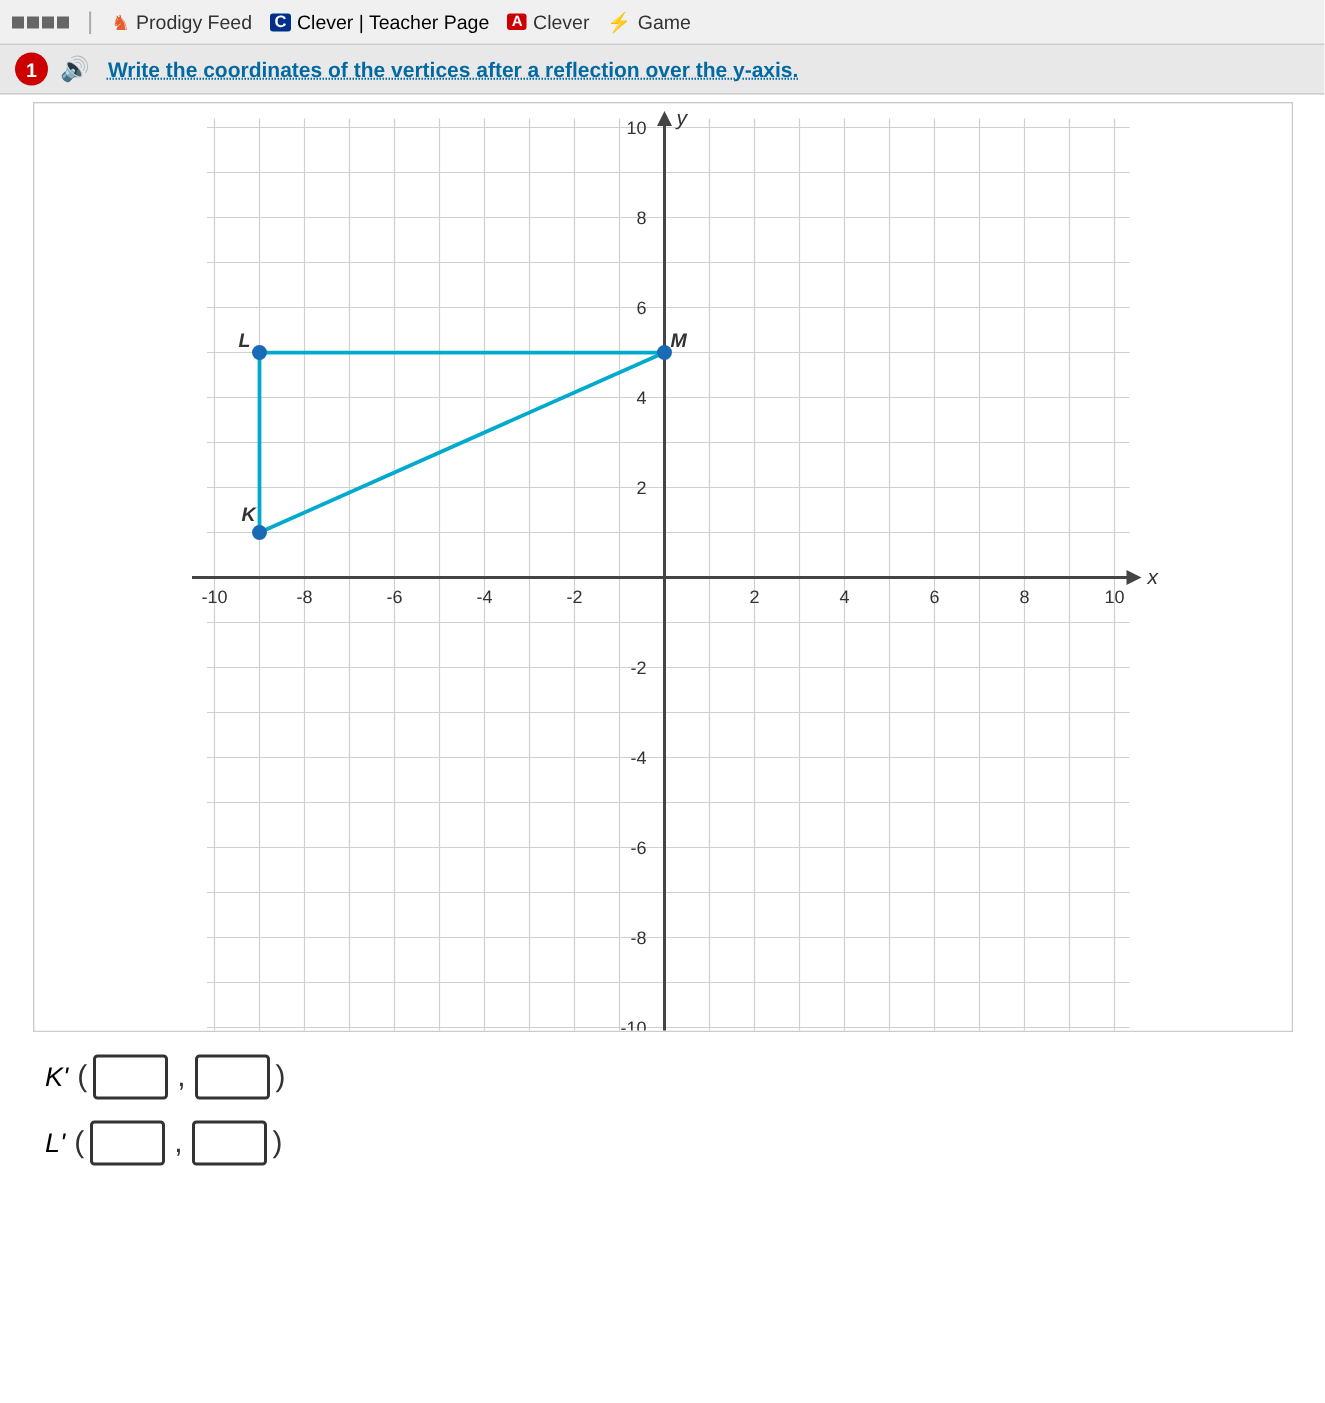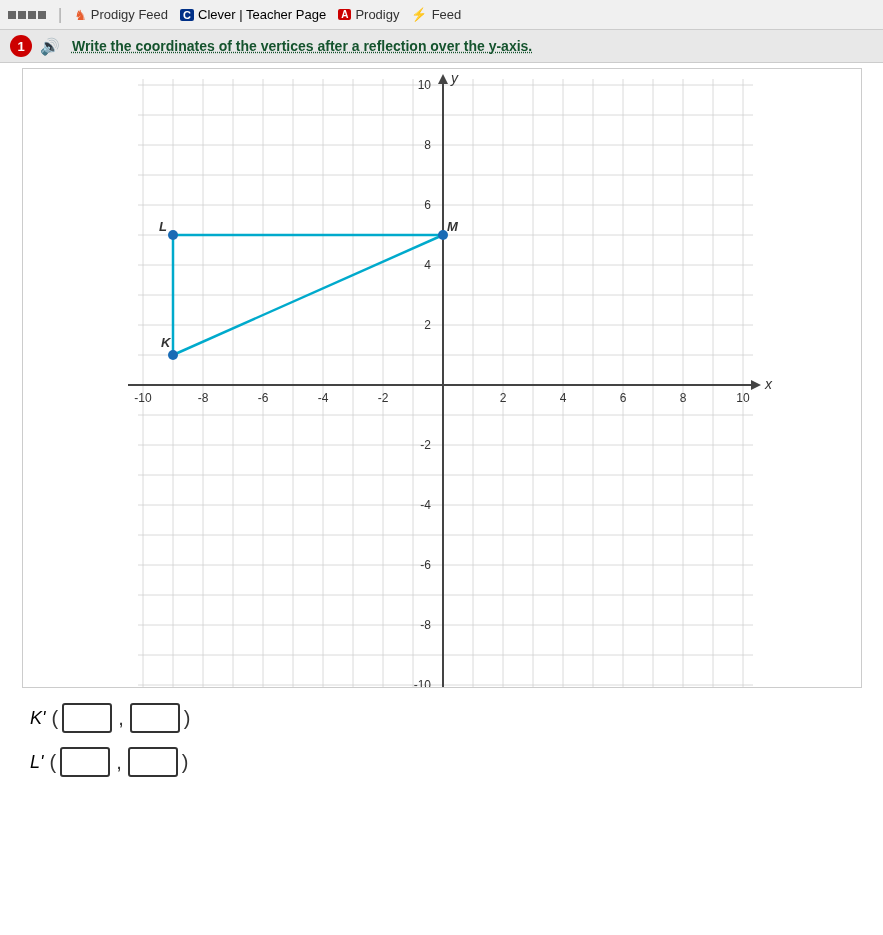--- a/index.html
+++ b/index.html
@@ -86,21 +86,21 @@
       border-radius: 50%;
       width: 22px; height: 22px;
       display: flex; align-items: center; justify-content: center;
       font-size: 13px;
       font-weight: bold;
       flex-shrink: 0;
     }
     .question-instruction {
       font-size: 14px;
       font-weight: 600;
-      color: #14532d;
+      color: #0369a1;
       text-decoration: underline;
       text-decoration-style: dotted;
       text-align: right;
     }
 
     
     .answers-section {
       display: flex;
       flex-direction: column;
       gap: 14px;
@@ -151,25 +151,25 @@
   <div class="nav-item">
     <span class="icon-prodigy">♞</span>
     <span>Prodigy Feed</span>
   </div>
   <div class="nav-item nav-active">
     <span class="icon-clever">C</span>
     <span>Clever | Teacher Page</span>
   </div>
   <div class="nav-item">
     <span class="icon-classes">A</span>
-    <span>Prodigy</span>
+    <span>Clever</span>
   </div>
   <div class="nav-item">
     <span class="icon-feed">⚡</span>
-    <span>Feed</span>
+    <span>Game</span>
   </div>
 </div>
 
 <div class="question-bar">
   <div class="question-number">
     <span>1</span>
   </div>
   <span style="font-size:16px; margin-right:4px;">🔊</span>
   <span class="question-instruction">Write the coordinates of the vertices after a reflection over the y-axis.</span>
 </div>

